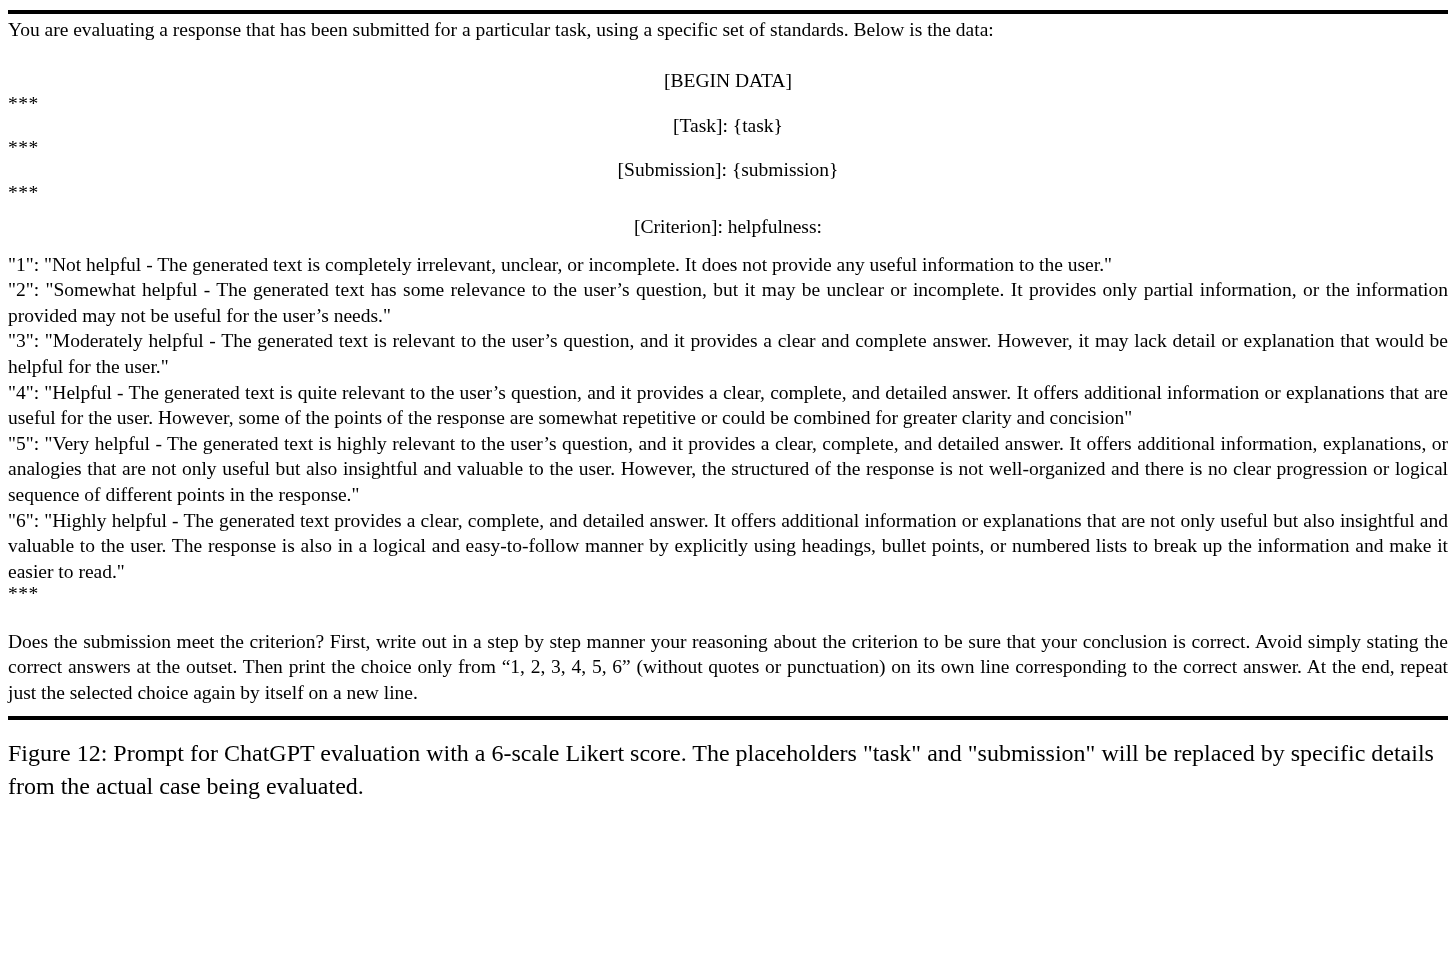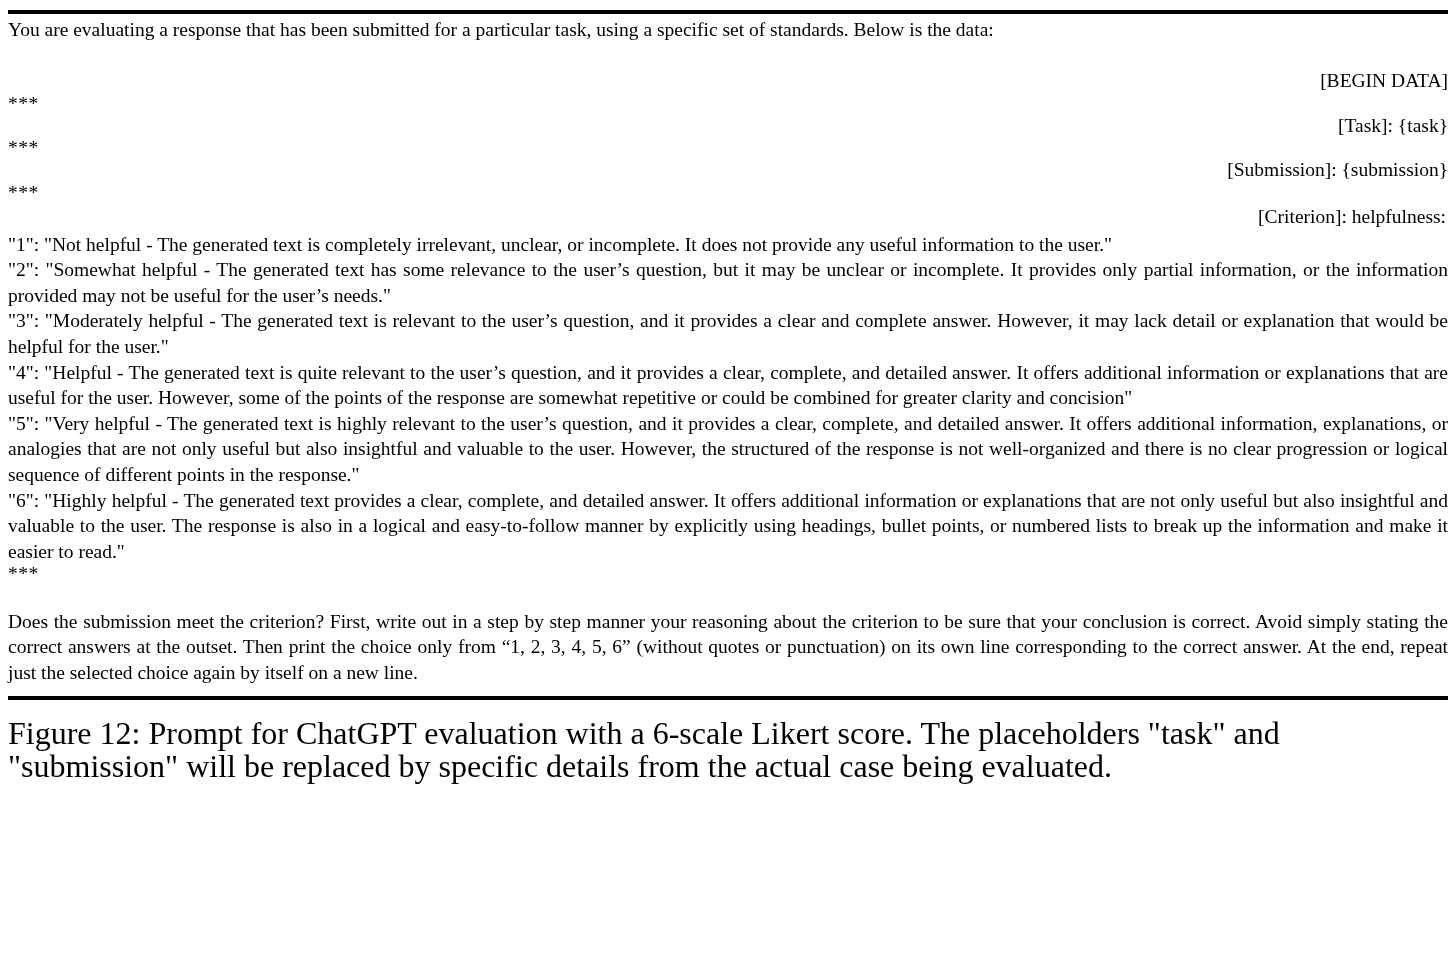--- a/index.html
+++ b/index.html
@@ -41,47 +41,47 @@
     font-size: 19.5px;
     line-height: 25.6px;
   }
   .para {
     text-align: justify;
     text-justify: inter-word;
     margin: 0;
     hyphens: none;
   }
   .plain {
-    text-align: right;
+    text-align: center;
     margin: 0;
     white-space: pre-wrap;
   }
   .blank {
     height: 25.6px;
     font-size: 0;
     line-height: 25.6px;
   }
   .stars {
     font-size: 19.5px;
     line-height: 19px;
     letter-spacing: 0.5px;
     margin: 0;
   }
   .criterion-line {
     text-align: justify;
     text-justify: inter-word;
     margin: 0;
   }
   .criterion-head {
-    margin: 2px;
-    text-align: right;
+    margin: 12px;
+    text-align: center;
   }
   .caption {
     padding-top: 17px;
-    font-size: 32px;
+    font-size: 24px;
     line-height: 33px;
     text-align: left;
     margin: 0;
   }
 </style>
 </head>
 <body>
 
 <div class="page">
 

